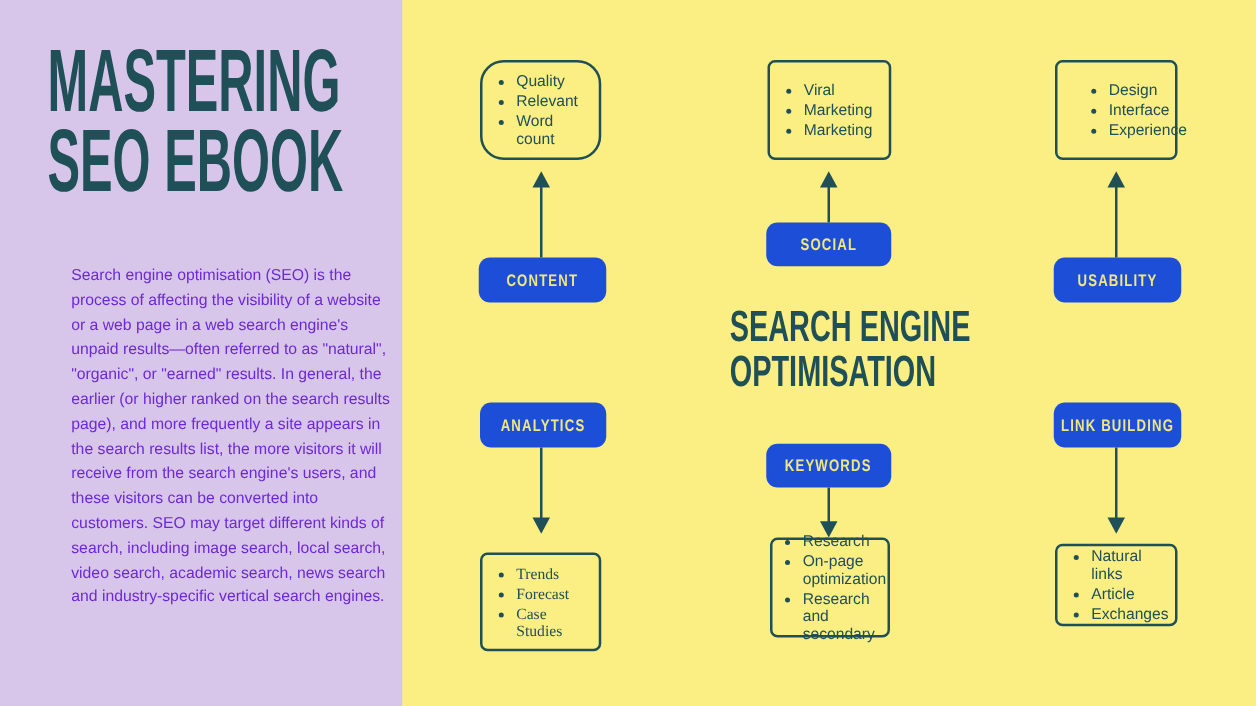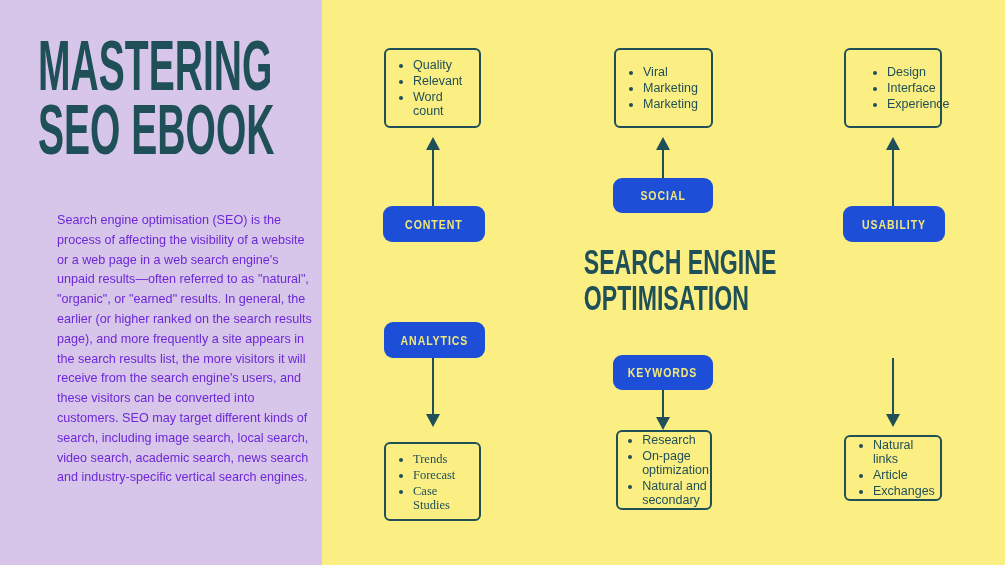--- a/index.html
+++ b/index.html
@@ -61,21 +61,21 @@
   .arrow { position: absolute; width: 16px; }
   .arrow .shaft { position: absolute; left: 6.7px; width: 2.6px; background: #1f4f57; }
   .arrow .head  { position: absolute; left: 1px; width: 0; height: 0;
                   border-left: 7px solid transparent; border-right: 7px solid transparent; }
   .arrow.up  .head  { top: 0; border-bottom: 13px solid #1f4f57; }
   .arrow.up  .shaft { top: 11px; bottom: 0; }
   .arrow.down .head  { bottom: 0; border-top: 13px solid #1f4f57; }
   .arrow.down .shaft { top: 0; bottom: 11px; }
 
   
-  .box-n0   { left: 384px; top: 48px;  width: 97px; height: 80px; }
+  .box-n0   { left: 384px; top: 48px;  width: 97px; height: 80px; border-radius: 19px; }
   .box-n1   { left: 614px; top: 48px;  width: 99px; height: 80px; }
   .box-n2   { left: 844px; top: 48px;  width: 98px; height: 80px; padding-left: 14px; }
   .arrow-n0 { left: 425px; top: 137px; height: 69px; }
   .arrow-n1 { left: 655px; top: 137px; height: 41px; }
   .arrow-n2 { left: 885px; top: 137px; height: 69px; }
   .lbl-n0   { left: 383px; top: 206px; width: 102px; height: 36px; }
   .lbl-n1   { left: 613px; top: 178px; width: 100px; height: 35px; }
   .lbl-n2   { left: 843px; top: 206px; width: 102px; height: 36px; }
 
   
@@ -174,24 +174,27 @@
       <span>KEYWORDS</span>
     </div>
   <div class="arrow down arrow-n4">
       <span class="head"></span>
       <span class="shaft"></span>
     </div>
   <div class="node-box box-n4">
     <ul>
       <li>Research</li>
       <li>On-page optimization</li>
-      <li>Natural and secondary</li>
-    </ul>
-  </div>
-
+      <li>Research and secondary</li>
+    </ul>
+  </div>
+
+  <div class="node-label lbl-n5">
+      <span>LINK BUILDING</span>
+    </div>
   <div class="arrow down arrow-n5">
       <span class="head"></span>
       <span class="shaft"></span>
     </div>
   <div class="node-box box-n5">
     <ul>
       <li>Natural links</li>
       <li>Article</li>
       <li>Exchanges</li>
     </ul>

